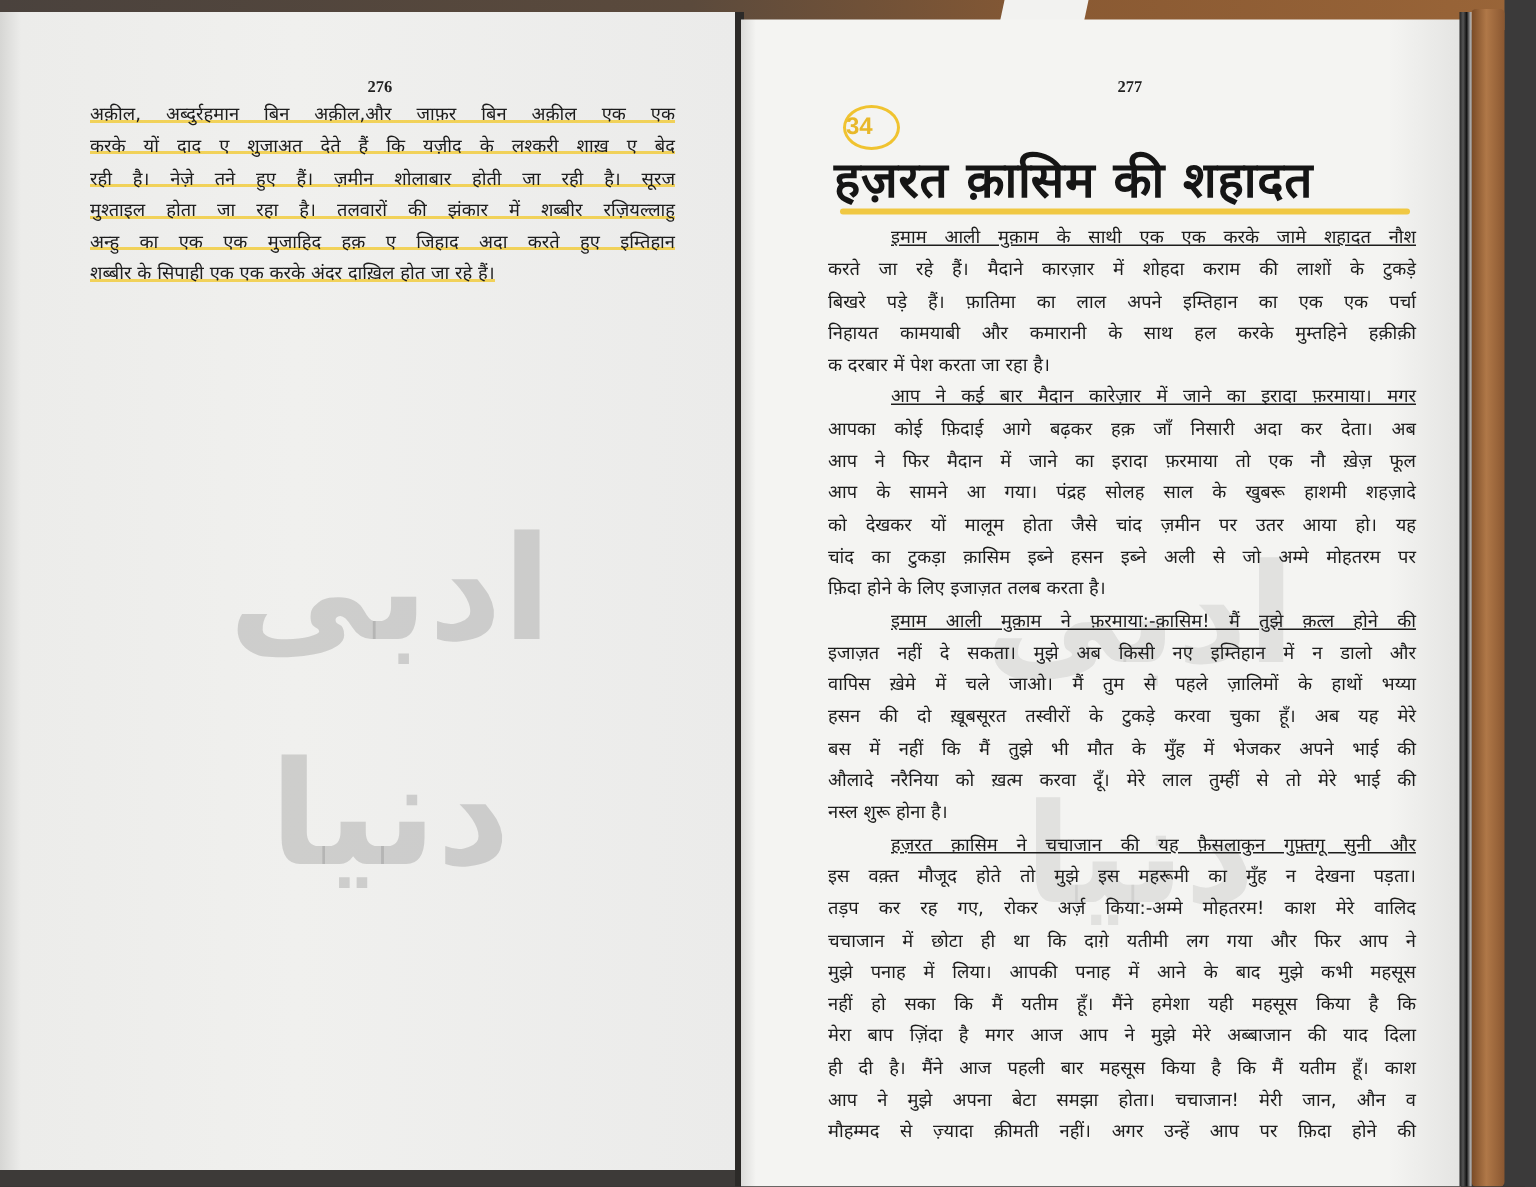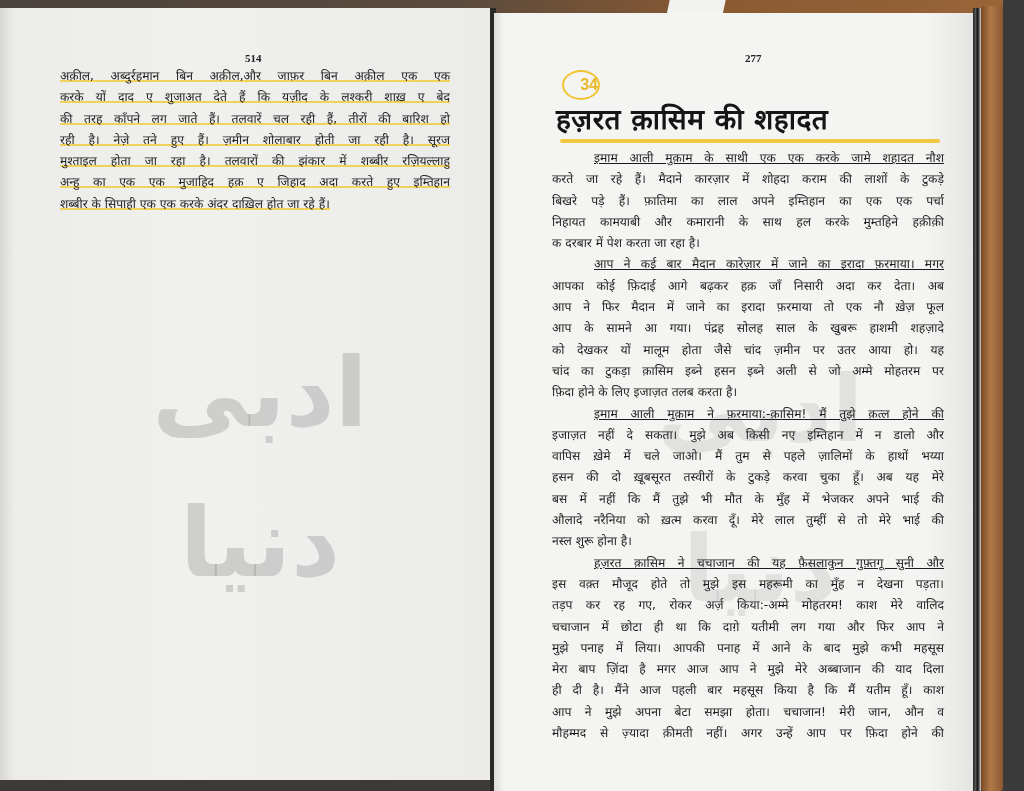--- a/index.html
+++ b/index.html
@@ -55,48 +55,47 @@
   .watermark-right {
     position: absolute; left: 640px; top: 330px; width: 240px; height: 160px;
     font-family: "DejaVu Sans", sans-serif; font-size: 92px; font-weight: bold;
     color: rgba(140,140,140,0.18); text-align: center; line-height: 160px; direction: rtl;
   }
 
   .chapter-badge {
     position: absolute; left: 562px; top: 70px; width: 34px; height: 26px;
     border: 2.5px solid #f0c330; border-radius: 50%;
     color: #e8b82a; font-family: "Liberation Sans", sans-serif; font-weight: bold; font-size: 16px;
-    text-align: right; line-height: 26px;
+    text-align: left; line-height: 26px;
   }
   .chapter-title {
     position: absolute; left: 556px; top: 96px; width: 390px; height: 48px;
-    font-family: "DejaVu Sans", sans-serif; font-size: 28px; font-weight: bold; color: #151515;
+    font-family: "DejaVu Sans", sans-serif; font-size: 33px; font-weight: bold; color: #151515;
     line-height: 48px; white-space: nowrap; letter-spacing: 0.5px;
   }
   .title-underline {
     position: absolute; left: 560px; top: 139px; width: 380px; height: 4px;
     background: #f0c330; border-radius: 2px; opacity: 0.9;
   }
 </style>
 </head>
 <body>
 
 <div class="cover-top"></div>
 <div class="bookmark"></div>
 <div class="dark-right"></div>
 <div class="cover-right"></div>
 
 <div class="page page-left"></div>
 <div class="bottom-strip"></div>
 <div class="watermark">ادبی دنیا</div>
-<div class="page-number" style="left:245px; top:52px;">514</div>
+<div class="page-number" style="left:245px; top:52px;">276</div>
 <div class="text-block" id="left-text" style="left:60px; top:66px; width:390px;">
     <div class="line"><span class="hl">अक़ील, अब्दुर्रहमान बिन अक़ील,और जाफ़र बिन अक़ील एक एक</span></div>
     <div class="line"><span class="hl">करके यों दाद ए शुजाअत देते हैं कि यज़ीद के लश्करी शाख़ ए बेद</span></div>
-    <div class="line"><span class="hl">की तरह काँपने लग जाते हैं। तलवारें चल रही हैं, तीरों की बारिश हो</span></div>
     <div class="line"><span class="hl">रही है। नेज़े तने हुए हैं। ज़मीन शोलाबार होती जा रही है। सूरज</span></div>
     <div class="line"><span class="hl">मुश्ताइल होता जा रहा है। तलवारों की झंकार में शब्बीर रज़ियल्लाहु</span></div>
     <div class="line"><span class="hl">अन्हु का एक एक मुजाहिद हक़ ए जिहाद अदा करते हुए इम्तिहान</span></div>
     <div class="line last"><span class="hl">शब्बीर के सिपाही एक एक करके अंदर दाख़िल होत जा रहे हैं।</span></div>
   </div>
 
 <div class="gutter"></div>
 
 <div class="page page-right"></div>
 <div class="watermark-right">ادبی دنیا</div>
@@ -130,18 +129,19 @@
       <div class="line">बस में नहीं कि मैं तुझे भी मौत  के मुँह में भेजकर अपने भाई की</div>
       <div class="line">औलादे नरैनिया को ख़त्म करवा दूँ। मेरे लाल तुम्हीं से तो मेरे भाई की</div>
       <div class="line last">नस्ल शुरू होना है।</div>
     </div>
     <div>
       <div class="line indent">हज़रत क़ासिम ने चचाजान की यह फ़ैसलाकुन गुफ़्तगू सुनी और</div>
       <div class="line">इस वक़्त मौजूद होते तो मुझे इस महरूमी का मुँह न देखना पड़ता।</div>
       <div class="line">तड़प कर रह गए, रोकर अर्ज़ किया:-अम्मे मोहतरम! काश मेरे वालिद</div>
       <div class="line">चचाजान में छोटा ही था कि दाग़े यतीमी लग गया और फिर आप ने</div>
       <div class="line">मुझे पनाह में लिया। आपकी पनाह में आने के बाद मुझे कभी महसूस</div>
+      <div class="line">नहीं हो सका कि मैं यतीम हूँ। मैंने हमेशा यही महसूस किया है कि</div>
       <div class="line">मेरा बाप ज़िंदा है मगर आज आप ने मुझे मेरे अब्बाजान की याद दिला</div>
       <div class="line">ही दी है। मैंने आज पहली बार महसूस किया है कि मैं यतीम हूँ। काश</div>
       <div class="line">आप ने मुझे अपना बेटा समझा होता। चचाजान! मेरी जान, औन व</div>
       <div class="line">मौहम्मद से ज़्यादा क़ीमती नहीं। अगर उन्हें आप पर फ़िदा होने की</div>
     </div>
   </div>
 
 </body></html>

